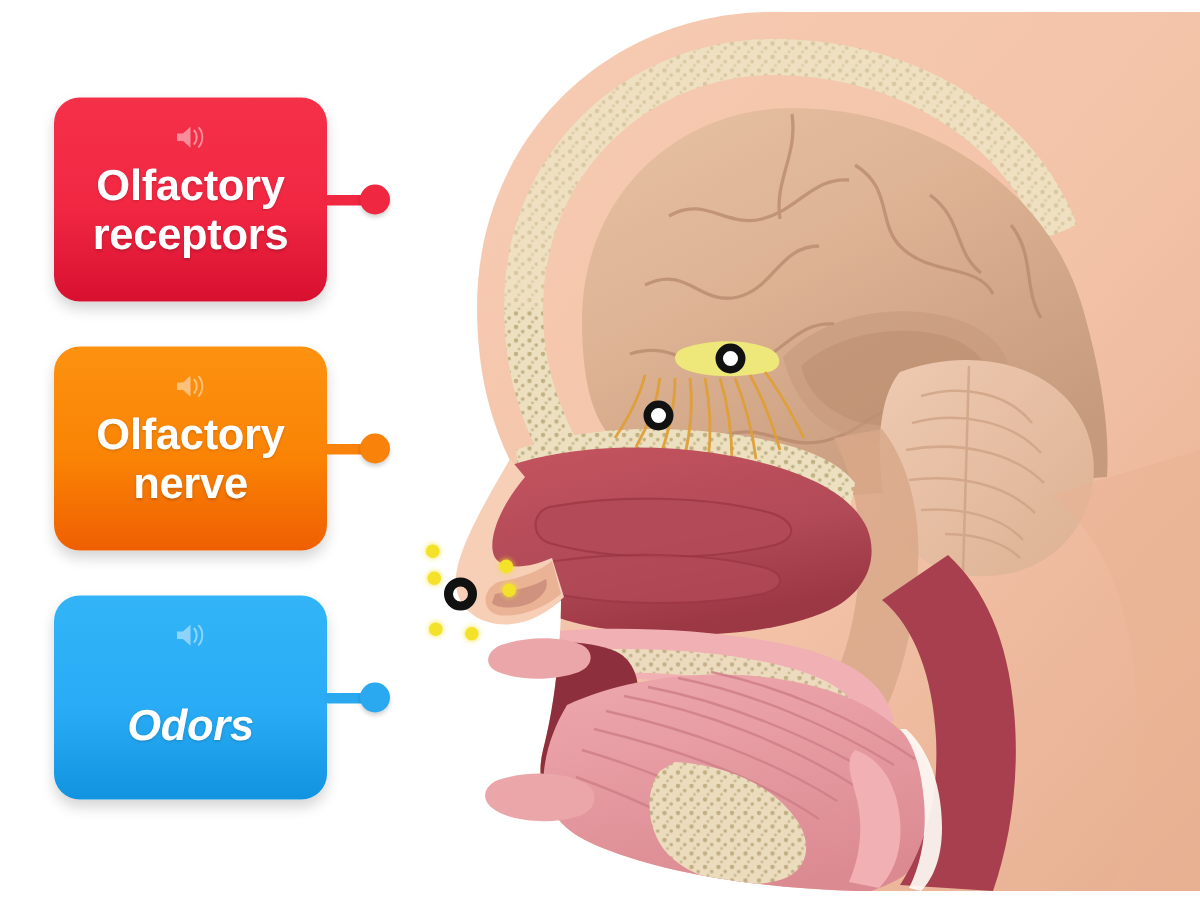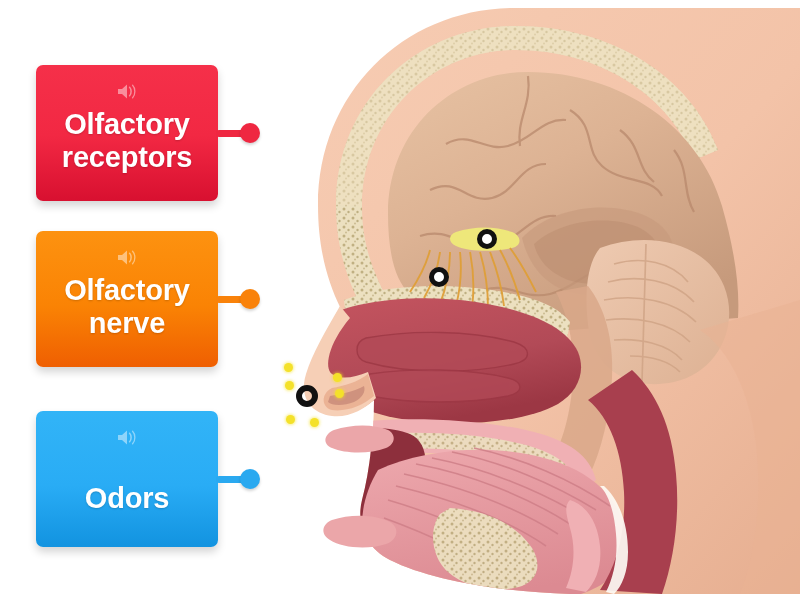--- a/index.html
+++ b/index.html
@@ -59,40 +59,40 @@
     width: 22px;
     height: 22px;
   }
 
   
   .card {
     position: absolute;
     left: 36px;
     width: 182px;
     height: 136px;
-    border-radius: 7px;
+    border-radius: 17px;
     box-sizing: border-box;
     padding-top: 18px;
     text-align: center;
     color: #ffffff;
     box-shadow: 0 5px 9px rgba(0,0,0,0.17);
     overflow: visible;
   }
   .card-red {
     background: linear-gradient(180deg, #f53049 0%, #f22843 52%, #d81030 100%);
   }
   .card-orange {
     background: linear-gradient(180deg, #fd9210 0%, #fa8304 55%, #ef5f02 100%);
   }
   .card-blue {
     background: linear-gradient(180deg, #32b4f7 0%, #29acf5 55%, #1293e0 100%);
   }
   .card-red   { top: 65px; }
   .card-orange{ top: 231px; }
-  .card-blue  { top: 411px; }
+  .card-blue  { top: 397px; font-style: italic; }
 
   .card-label {
     display: block;
     font-size: 29px;
     font-weight: 700;
     line-height: 1.13;
     letter-spacing: -0.2px;
     padding: 0 6px;
     white-space: pre-line;
     text-shadow: 0 1px 2px rgba(0,0,0,0.18);

